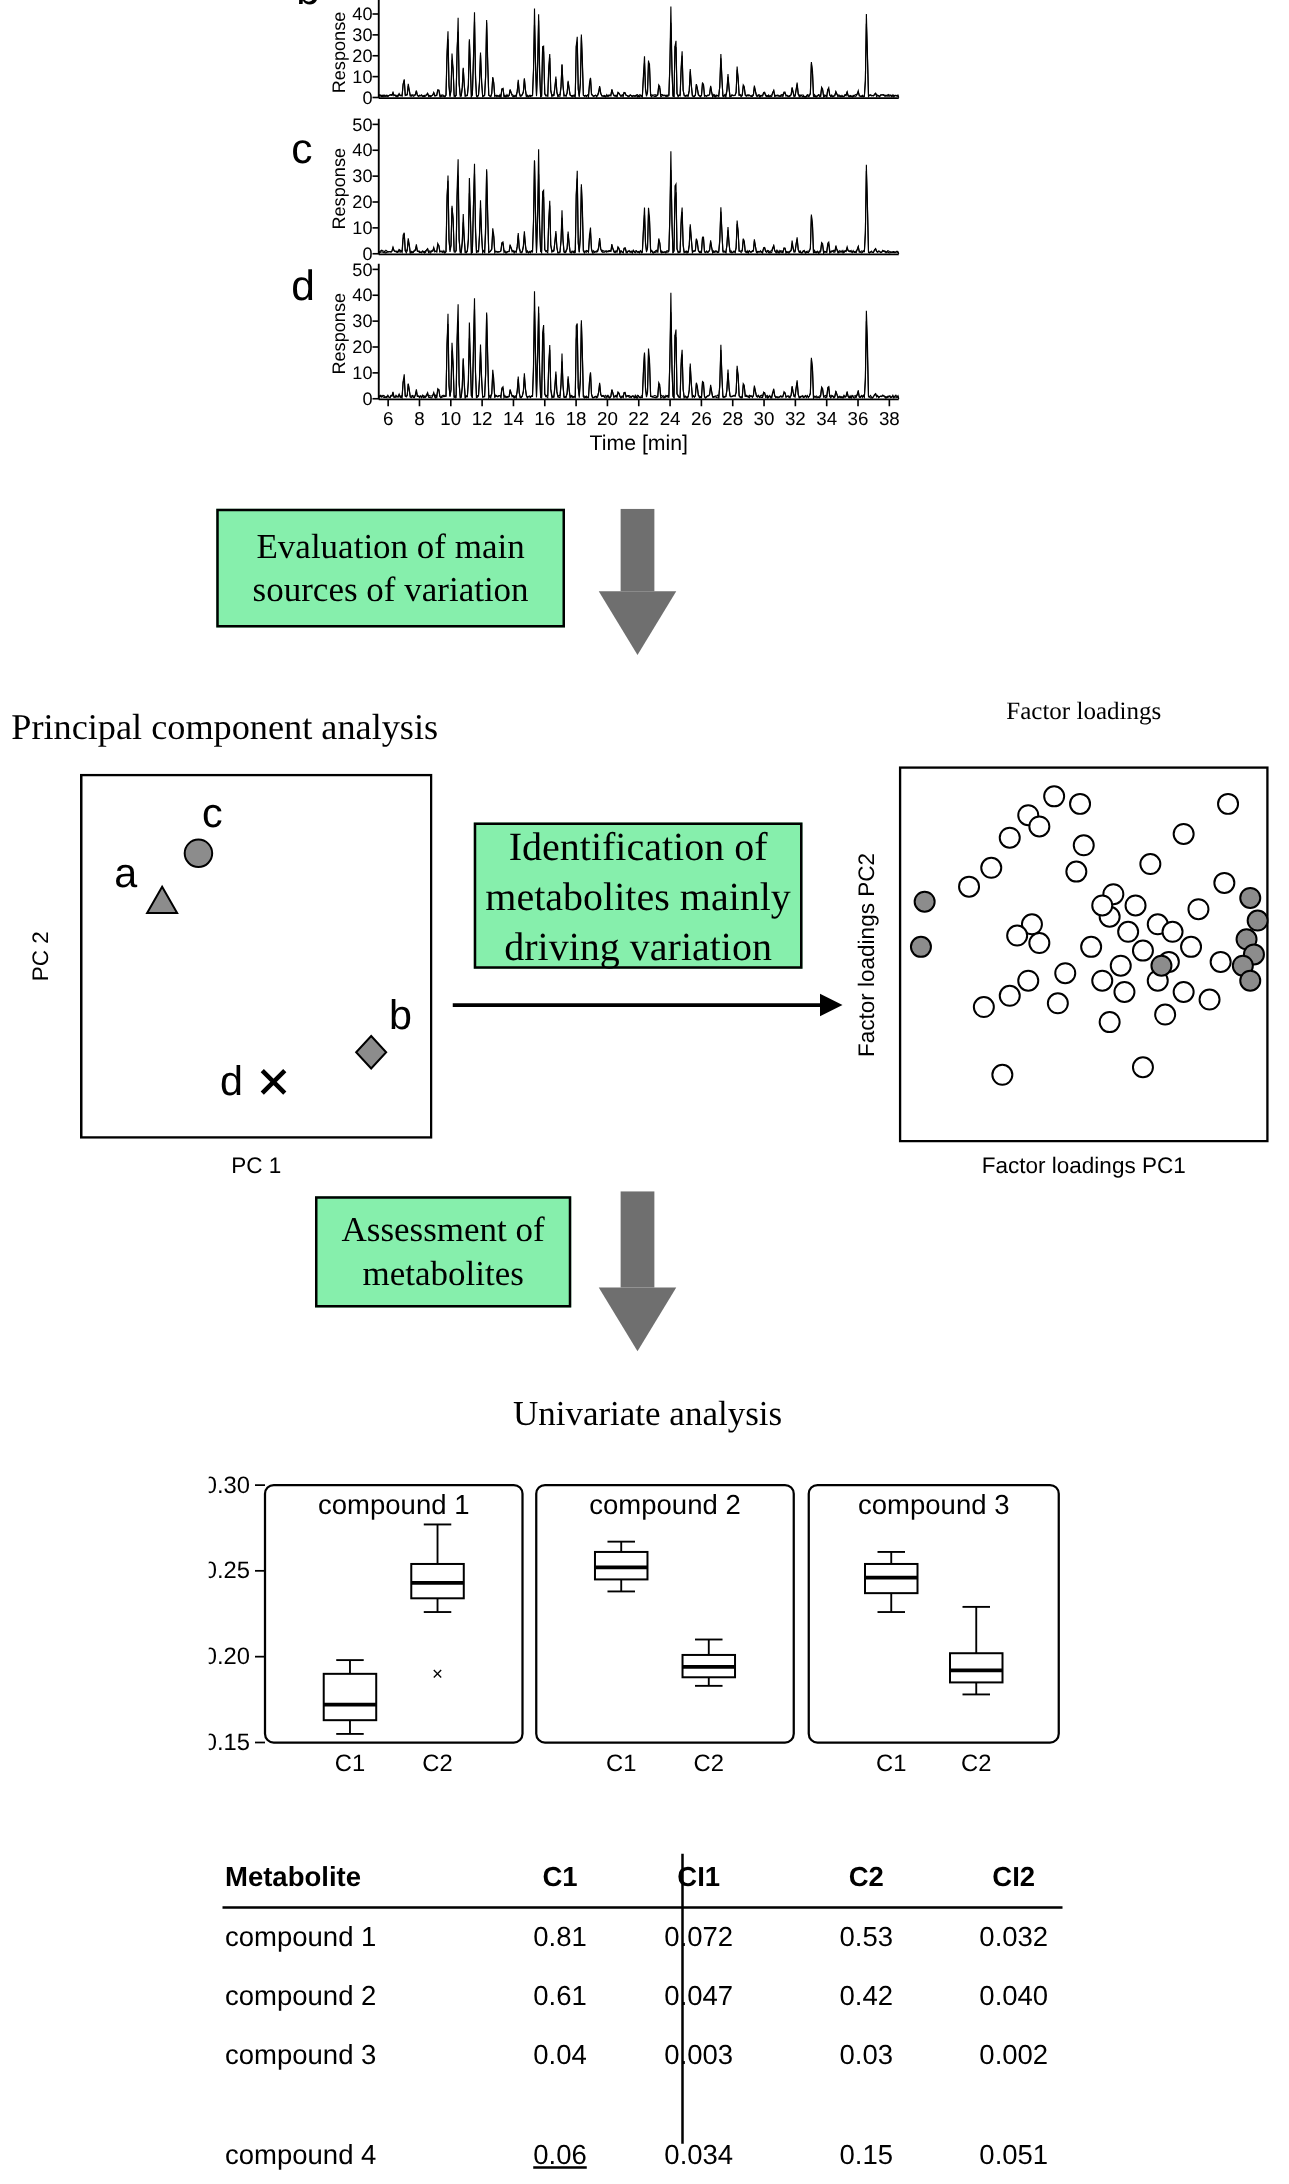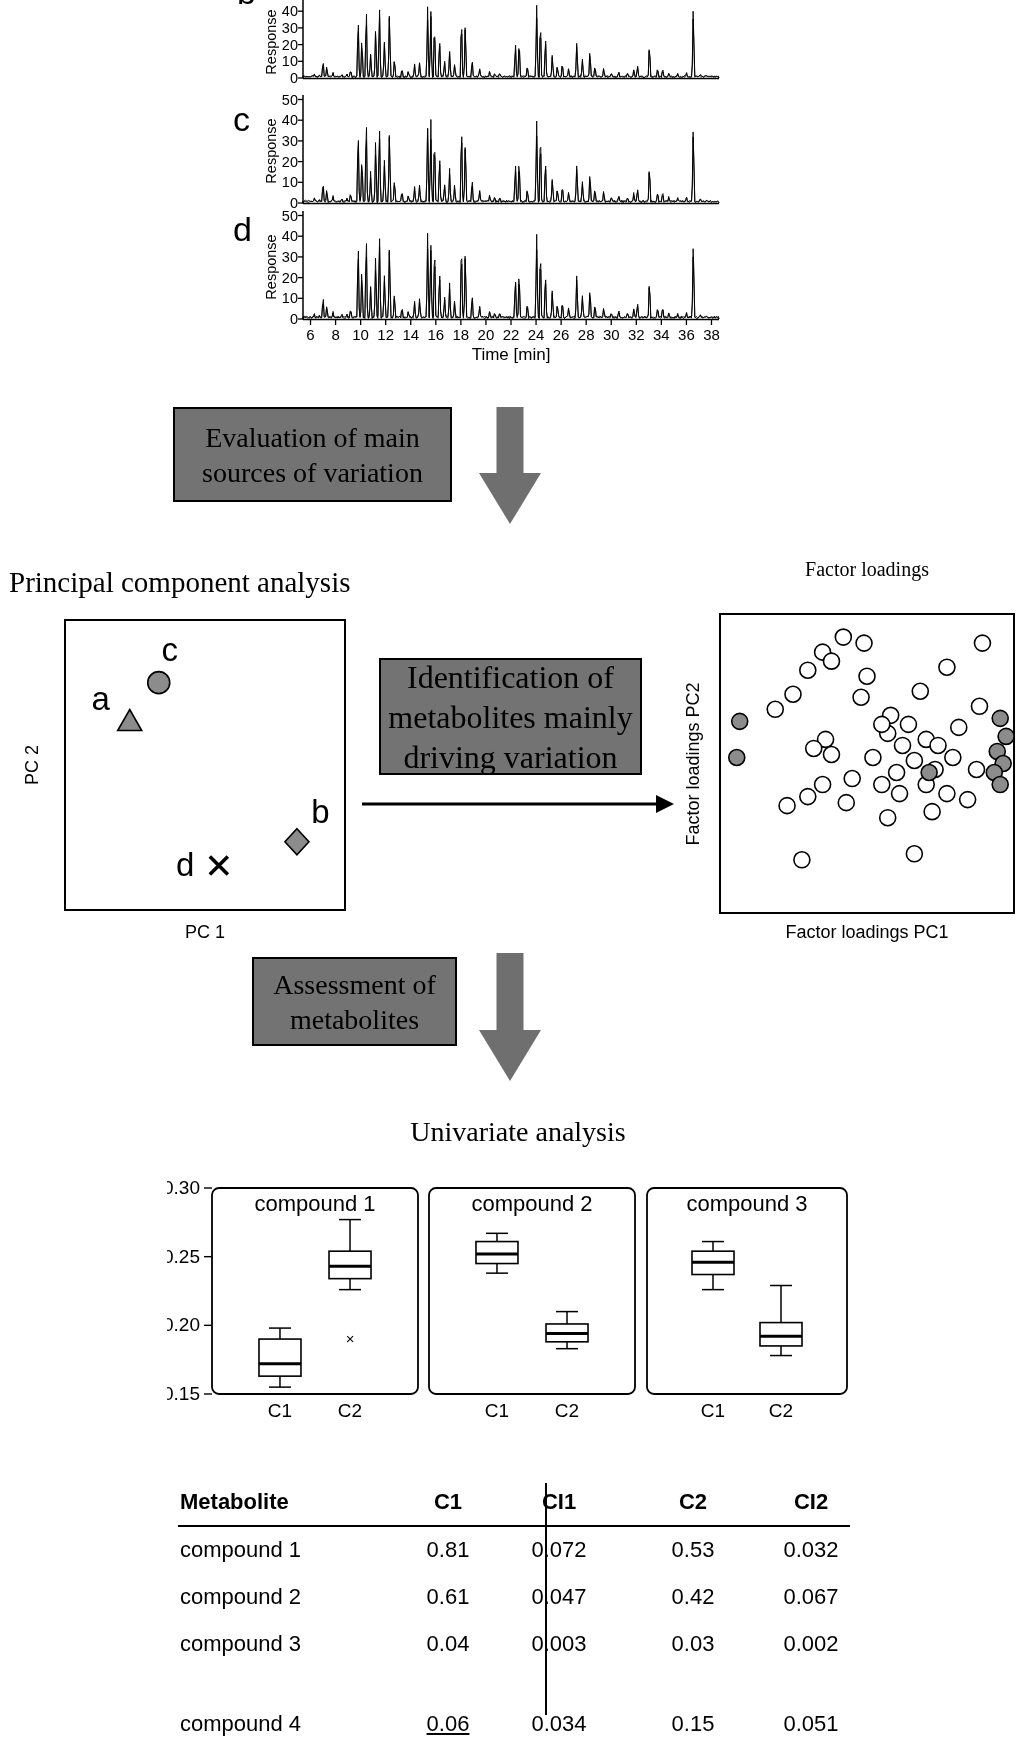--- a/index.html
+++ b/index.html
@@ -1,20 +1,20 @@
 <!DOCTYPE html>
 <html><head>
 <meta charset="utf-8">
 <style>
   *{margin:0;padding:0;box-sizing:border-box}
   html,body{background:#fff}
   .figure{position:relative;width:1031px;height:1747px;background:#fff;overflow:hidden;
           font-family:"Liberation Sans",sans-serif;color:#000}
   .abs{position:absolute}
-  .flowbox{position:absolute;border:2px solid #000;background:#737373;display:flex;align-items:center;
+  .flowbox{position:absolute;border:2px solid #000;background:#86efac;display:flex;align-items:center;
            justify-content:center;text-align:center;white-space:pre-line;
            font-family:"Liberation Serif",serif;line-height:1.25}
   .panel-letter{position:absolute;font-size:34px;font-family:"Liberation Sans",sans-serif}
   .axlab{position:absolute;font-size:18px;text-align:center}
   .rot{transform:rotate(-90deg)}
   .bigtitle{position:absolute;font-family:"Liberation Serif",serif}
   .thead{position:absolute;top:8px;font-weight:bold;font-size:22px}
   .tcenter{transform:translateX(-50%)}
   .trow{position:absolute;left:0;width:100%;height:30px;font-size:22px}
   .tlabel{position:absolute;left:2px}
@@ -287,21 +287,21 @@
           <div class="tval" style="left: 270px;">0.81</div>
           <div class="tval" style="left: 381px;">0.072</div>
           <div class="tval" style="left: 515px;">0.53</div>
           <div class="tval" style="left: 633px;">0.032</div>
         </div>
         <div class="trow" style="top: 103px;">
           <div class="tlabel">compound 2</div>
           <div class="tval" style="left: 270px;">0.61</div>
           <div class="tval" style="left: 381px;">0.047</div>
           <div class="tval" style="left: 515px;">0.42</div>
-          <div class="tval" style="left: 633px;">0.067</div>
+          <div class="tval" style="left: 633px;">0.040</div>
         </div>
         <div class="trow" style="top: 150px;">
           <div class="tlabel">compound 3</div>
           <div class="tval" style="left: 270px;">0.04</div>
           <div class="tval" style="left: 381px; text-align: right;">0.003</div>
           <div class="tval" style="left: 515px;">0.03</div>
           <div class="tval" style="left: 633px;">0.002</div>
         </div>
         <div class="trow" style="top: 197px; margin-top: 33px;">
           <div class="tlabel">compound 4</div>

